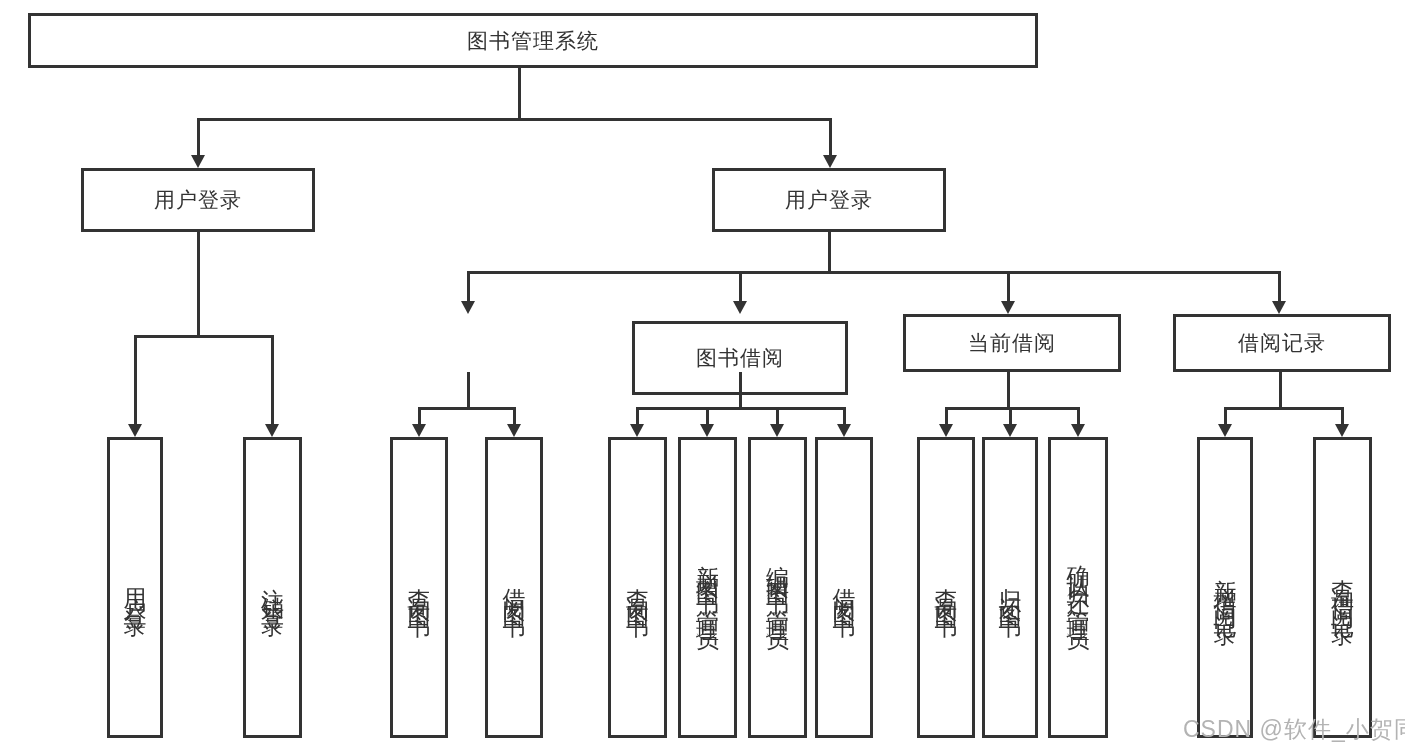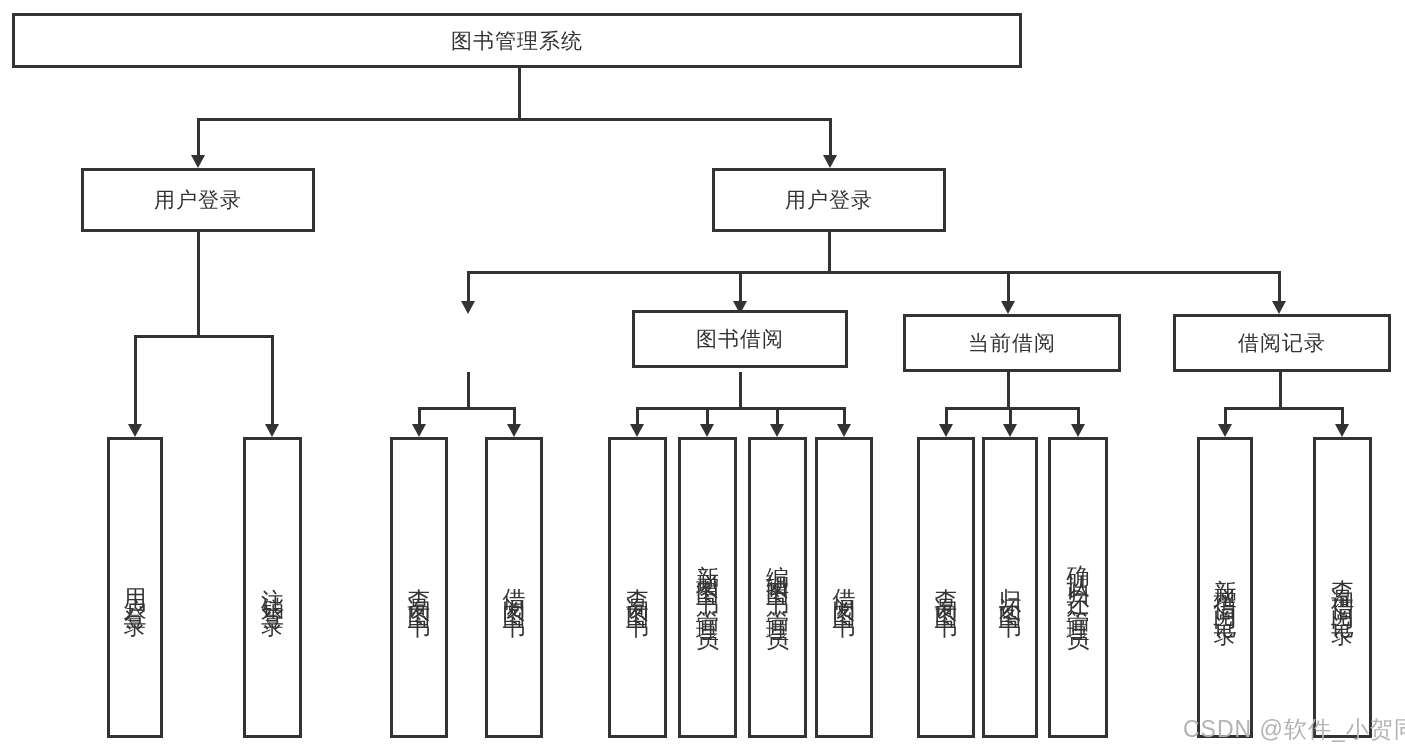--- a/index.html
+++ b/index.html
@@ -44,21 +44,21 @@
     letter-spacing:1px;
     color:var(--c-watermark,#b3b3b3);
     white-space:nowrap;
   }
 </style>
 </head>
 <body>
 
 <div class="canvas">
 
-  <div class="box" style="left:12px;top:13px;width:1010px;height:55px">
+  <div class="box" style="left:28px;top:13px;width:1010px;height:55px">
     <span>图书管理系统</span>
   </div>
 
   <div class="vl" style="left:518px;top:68px;height:50px"></div>
   <div class="hl" style="left:197px;top:118px;width:634px"></div>
   <div class="vl" style="left:197px;top:118px;height:39px"></div>
   <div class="ah" style="left:191px;top:155px"></div>
   <div class="vl" style="left:829px;top:118px;height:39px"></div>
   <div class="ah" style="left:823px;top:155px"></div>
 
@@ -73,21 +73,21 @@
   <div class="hl" style="left:467px;top:271px;width:814px"></div>
   <div class="vl" style="left:467px;top:271px;height:32px"></div>
   <div class="ah" style="left:461px;top:301px"></div>
   <div class="vl" style="left:739px;top:271px;height:32px"></div>
   <div class="ah" style="left:733px;top:301px"></div>
   <div class="vl" style="left:1007px;top:271px;height:32px"></div>
   <div class="ah" style="left:1001px;top:301px"></div>
   <div class="vl" style="left:1278px;top:271px;height:32px"></div>
   <div class="ah" style="left:1272px;top:301px"></div>
 
-  <div class="box" style="left:632px;top:310px;width:216px;height:58px">
+  <div class="box" style="left:632px;top:321px;width:216px;height:74px">
     <span>图书借阅</span>
   </div>
   <div class="box" style="left:903px;top:314px;width:218px;height:58px">
     <span>当前借阅</span>
   </div>
   <div class="box" style="left:1173px;top:314px;width:218px;height:58px">
     <span>借阅记录</span>
   </div>
 
   <div class="vl" style="left:197px;top:232px;height:103px"></div>

